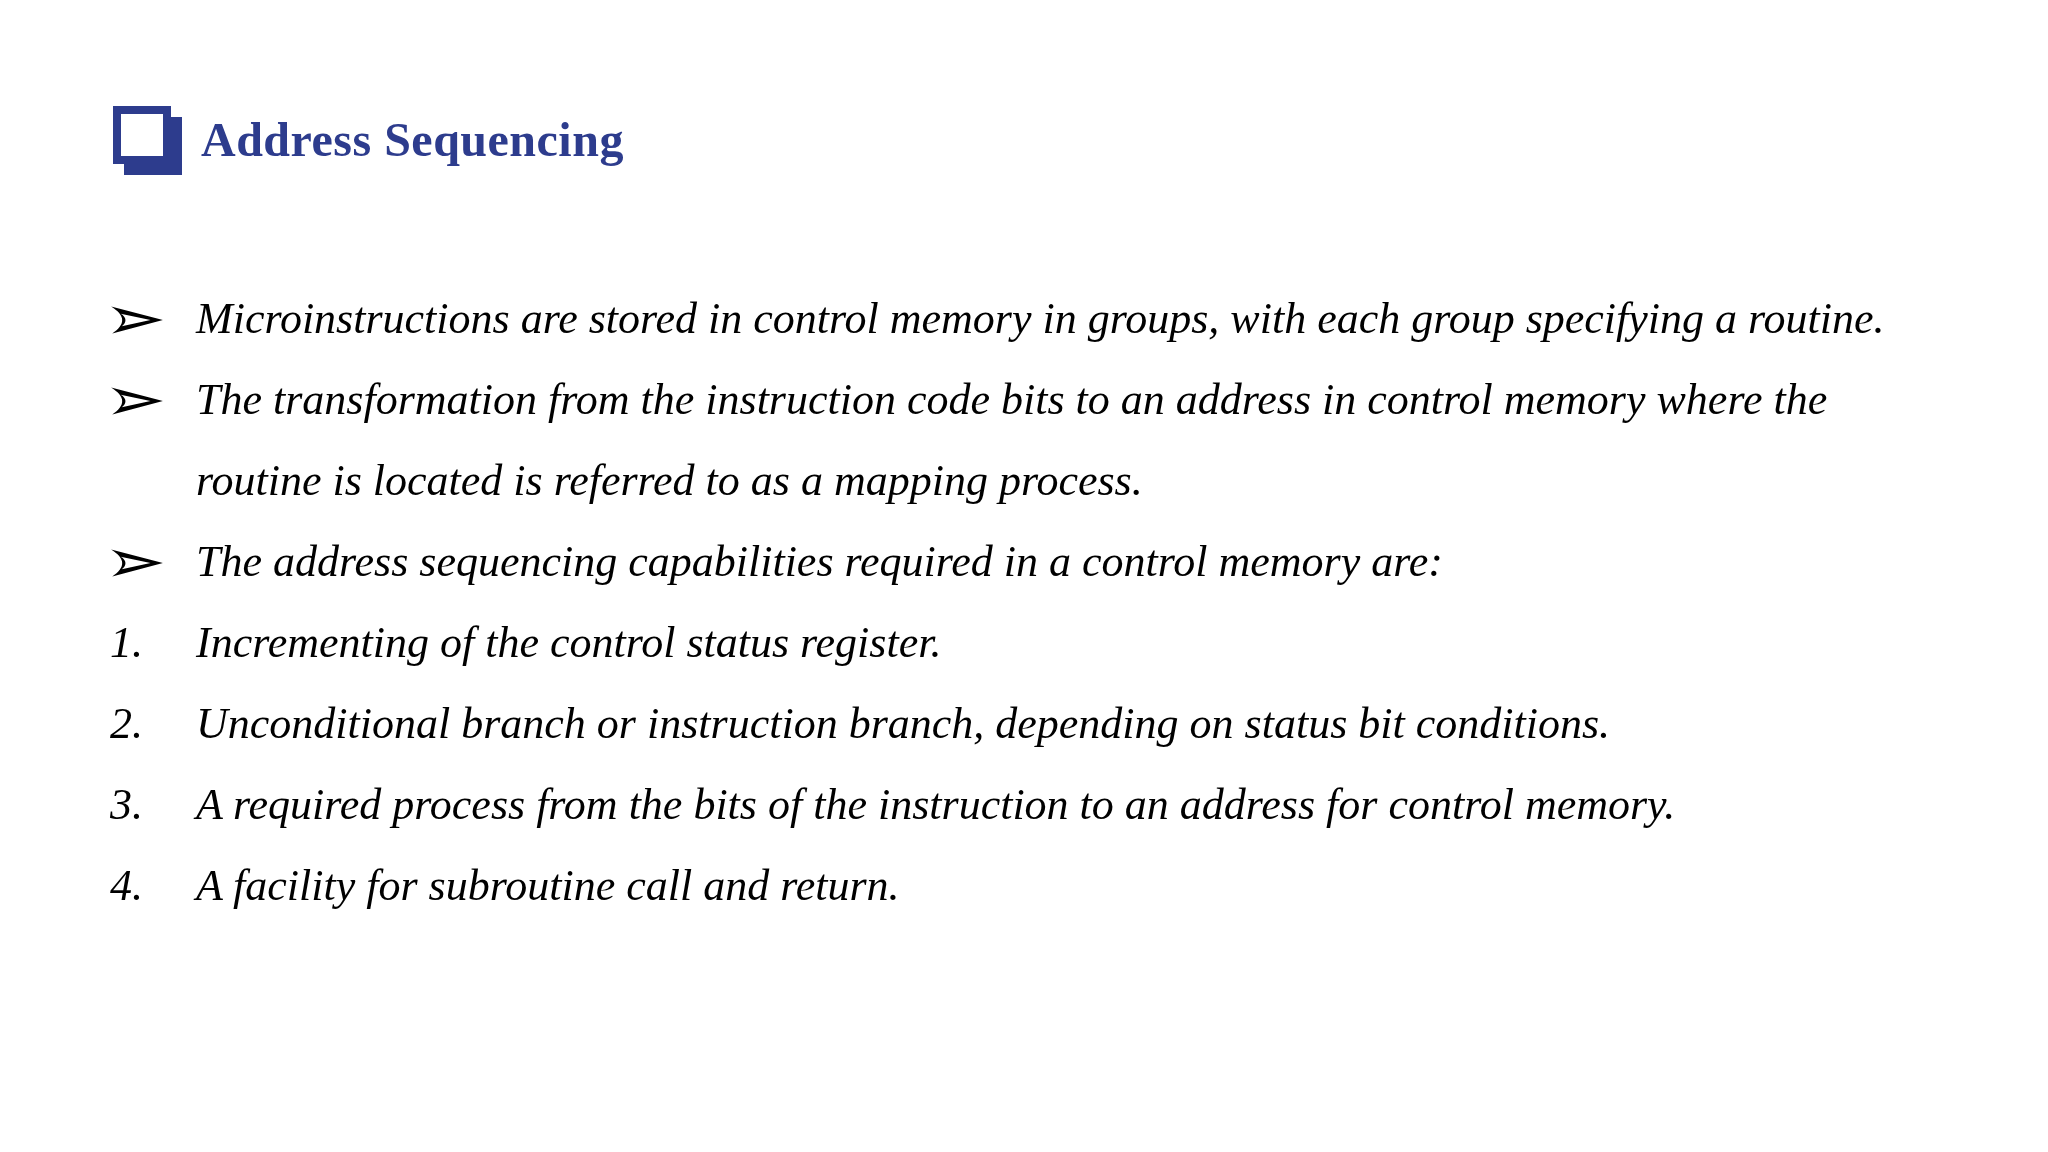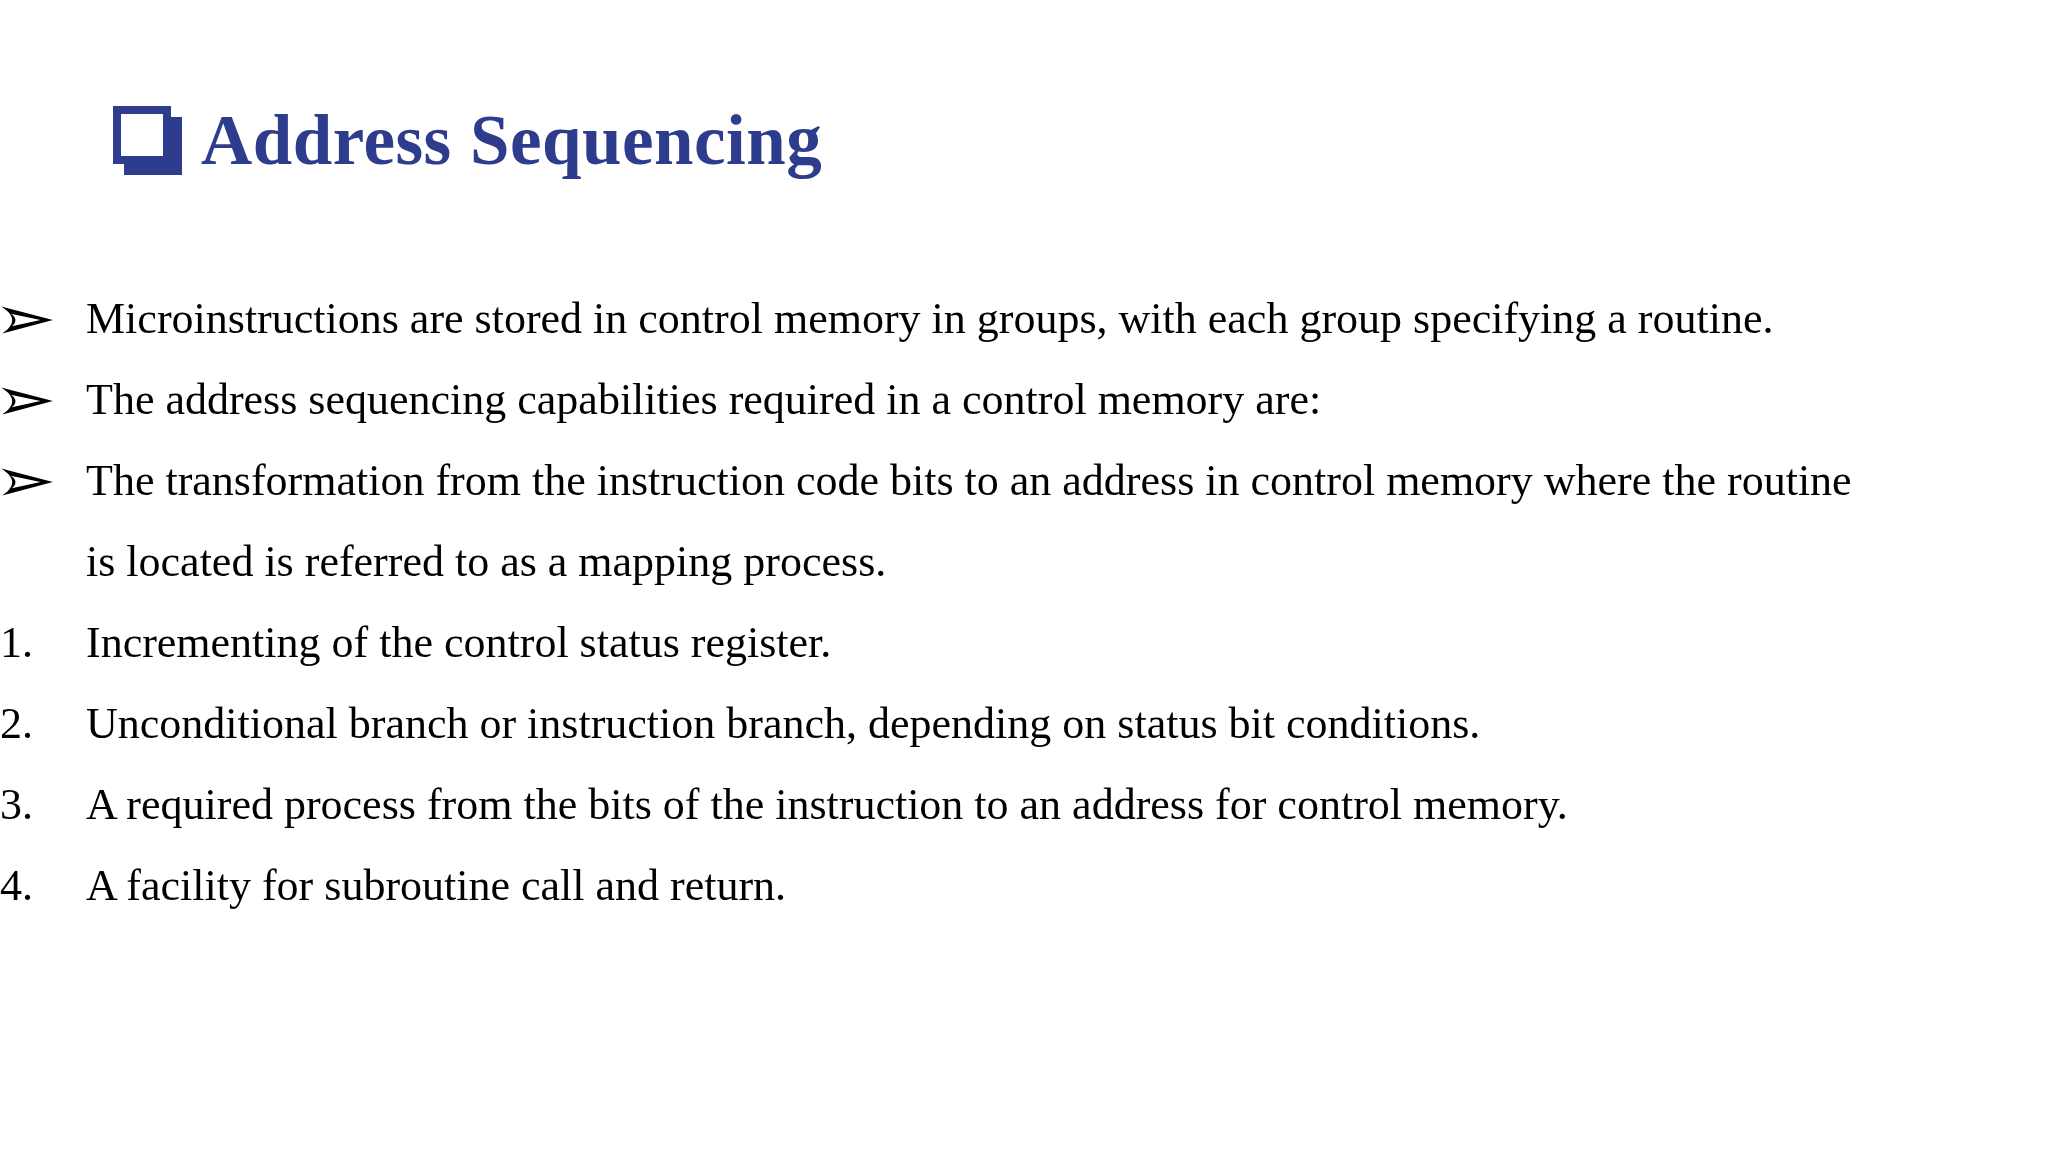--- a/index.html
+++ b/index.html
@@ -23,30 +23,32 @@
     display: inline-block;
     width: 42px;
     height: 42px;
     border: 8px solid #2d3c8d;
     background: #ffffff;
     box-shadow: 11px 11px 0 0 #2d3c8d;
     margin-right: 30px;
     margin-bottom: 10px;
   }
   .page-title {
-    font-size: 71px;
+    font-size: 48px;
     font-weight: bold;
     color: #2d3c8d;
     letter-spacing: 0.5px;
     white-space: nowrap;
     line-height: 84px;
   }
   .body-area {
     margin-top: 96px;
+    padding-left: 110px;
     padding-right: 140px;
+    font-style: italic;
   }
   .row {
     display: flex;
     align-items: flex-start;
   }
   .marker {
     flex: 0 0 86px;
     width: 86px;
     font-size: 44px;
     line-height: 81px;
@@ -92,31 +94,31 @@
       <span class="item-text">Microinstructions are stored in control memory in groups, with each group specifying a routine.</span>
     </div>
 
     <div class="row">
       <span class="marker">
         <svg viewBox="0 0 96 64" aria-hidden="true">
           <path d="M2,8 C28,24 28,40 4,56 L94,32 Z" fill="#000"></path>
           <path d="M19,21 C30,27 30,37 21,43 L72,32 Z" fill="#fff"></path>
         </svg>
       </span>
-      <span class="item-text">The address sequencing capabilities required in a control memory are:</span>
+      <span class="item-text">The transformation from the instruction code bits to an address in control memory where the routine is located is referred to as a mapping process.</span>
     </div>
 
     <div class="row">
       <span class="marker">
         <svg viewBox="0 0 96 64" aria-hidden="true">
           <path d="M2,8 C28,24 28,40 4,56 L94,32 Z" fill="#000"></path>
           <path d="M19,21 C30,27 30,37 21,43 L72,32 Z" fill="#fff"></path>
         </svg>
       </span>
-      <span class="item-text">The transformation from the instruction code bits to an address in control memory where the routine is located is referred to as a mapping process.</span>
+      <span class="item-text">The address sequencing capabilities required in a control memory are:</span>
     </div>
 
     <div class="row">
       <span class="num">1.</span>
       <span class="item-text">Incrementing of the control status register.</span>
     </div>
 
     <div class="row">
       <span class="num">2.</span>
       <span class="item-text">Unconditional branch or instruction branch, depending on status bit conditions.</span>

